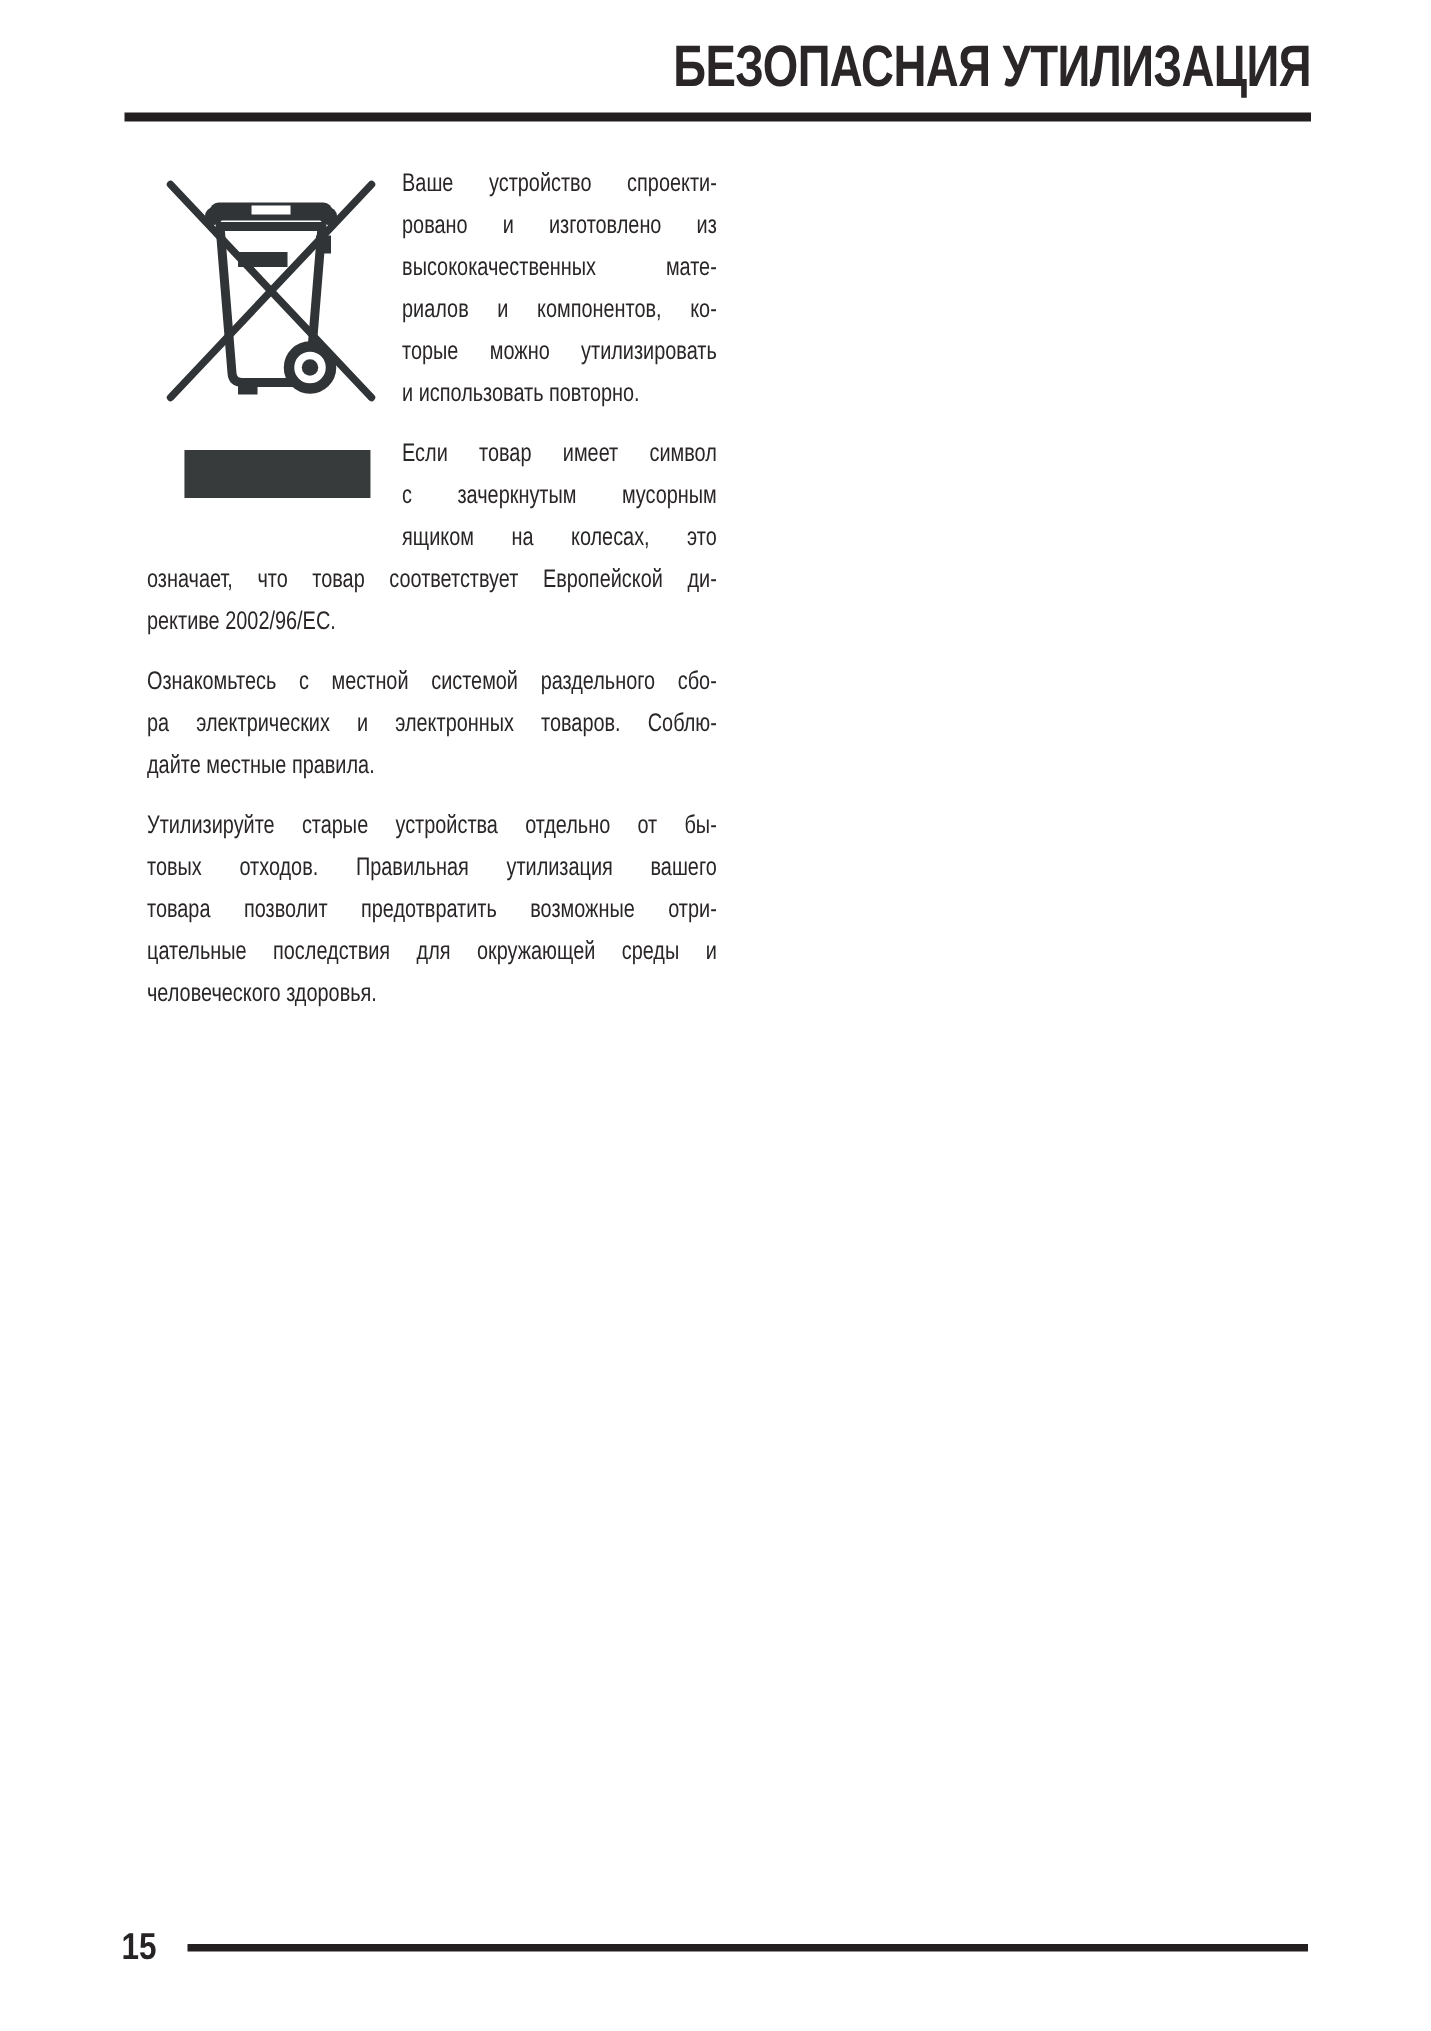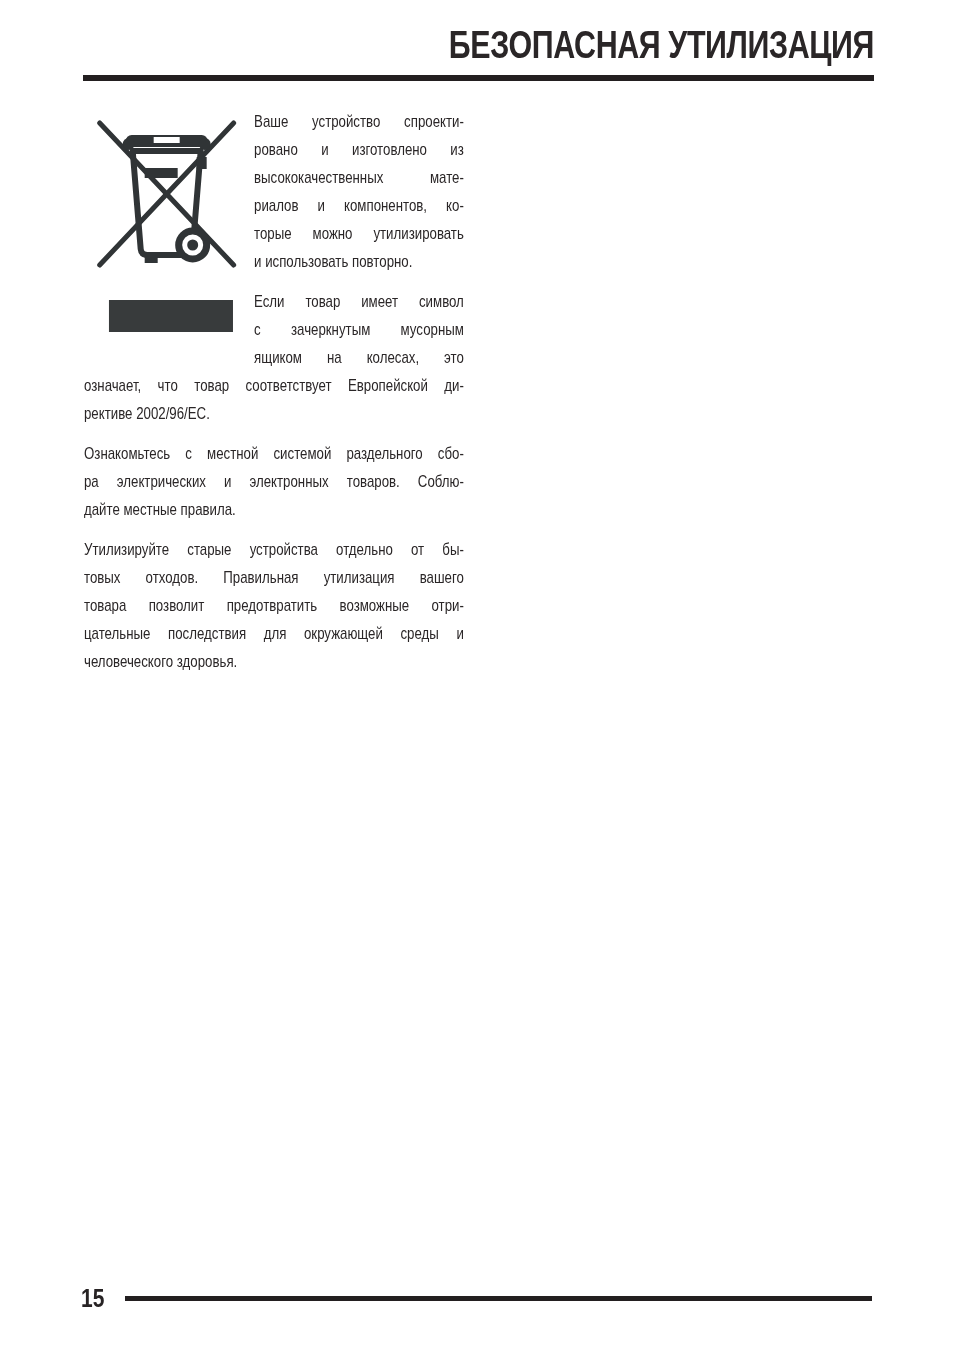--- a/index.html
+++ b/index.html
@@ -37,21 +37,21 @@
     top: 75px;
     left: 83px;
     width: 791px;
     height: 6px;
   }
 
   
   .content {
     position: absolute;
     top: 108px;
-    left: 84px;
+    left: 98px;
     width: 380px;
   }
   .scale-wrap {
     width: 487px;
     transform: scaleX(0.78);
     transform-origin: 0 0;
     color: #2a2627;
   }
 
   .media-float {

